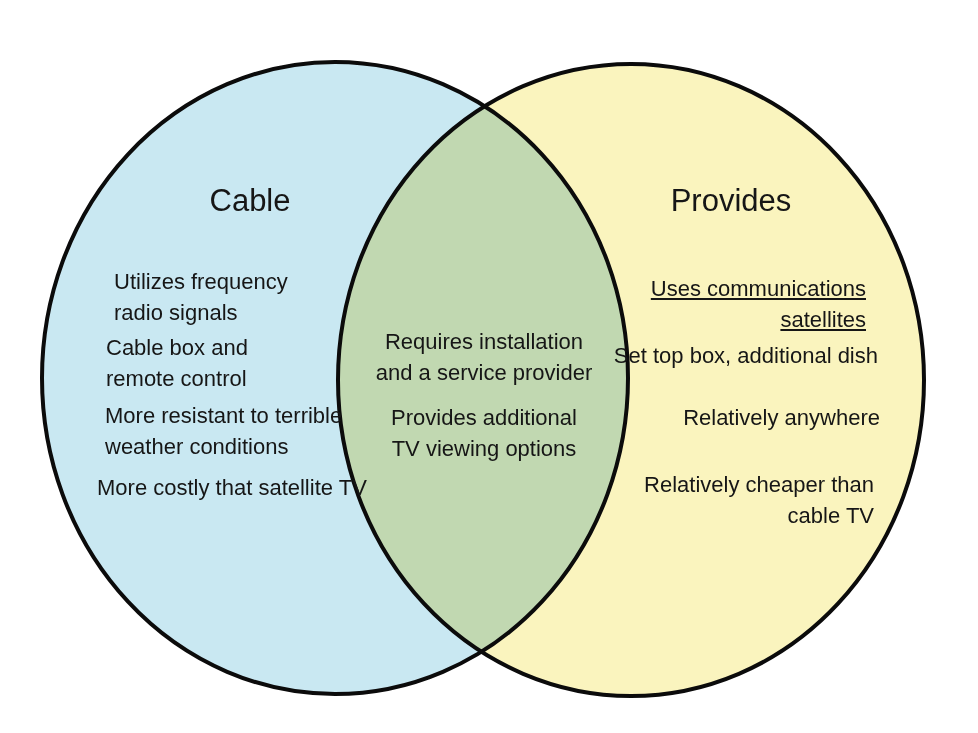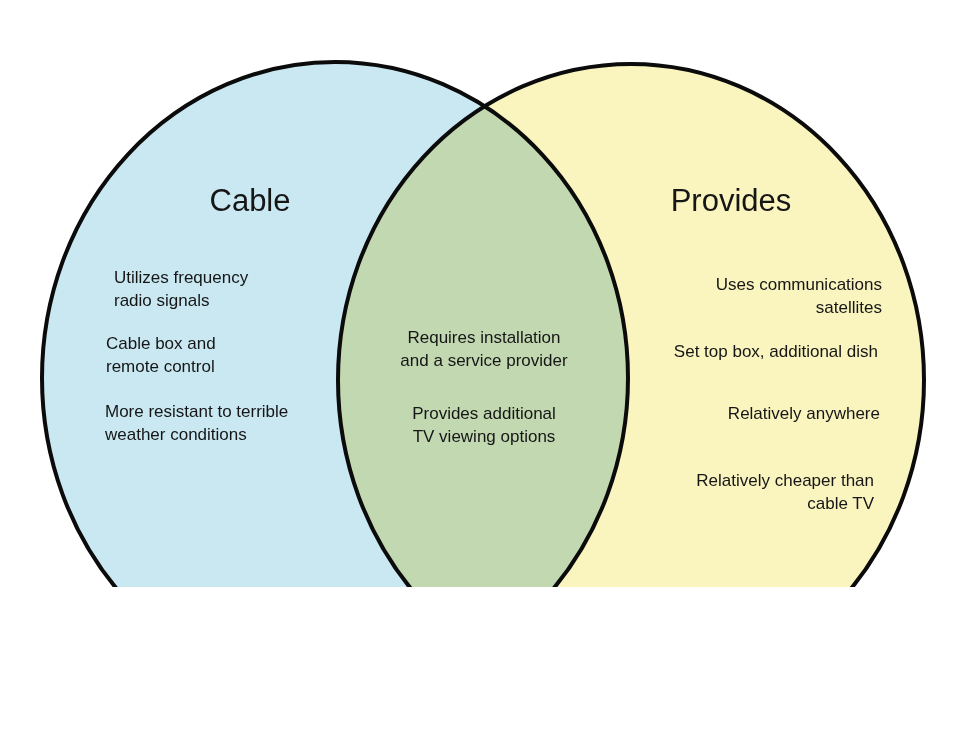--- a/index.html
+++ b/index.html
@@ -4,34 +4,34 @@
 <style>
   html, body {
     margin: 0;
     padding: 0;
     background: #ffffff;
     font-family: "Liberation Sans", sans-serif;
   }
   .canvas {
     position: relative;
     width: 978px;
-    height: 587px;
+    height: 733px;
     background: #ffffff;
     overflow: hidden;
   }
   .venn-svg {
     position: absolute;
     left: 0;
     top: 0;
   }
   .venn-label {
     position: absolute;
     color: #161616;
-    font-size: 17px;
-    line-height: 23px;
+    font-size: 22px;
+    line-height: 31px;
     white-space: pre-line;
   }
   .circle-title {
     position: absolute;
     color: #161616;
     font-size: 31px;
     line-height: 34px;
     transform: translateX(-50%);
     white-space: nowrap;
   }
@@ -68,28 +68,29 @@
 
   <div class="venn-label left-item" style="left:114px; top:266px;">Utilizes frequency
 radio signals</div>
 
   <div class="venn-label left-item" style="left:105px; top:400px;">More resistant to terrible
 weather conditions</div>
 
   <div class="venn-label left-item" style="left:106px; top:332px;">Cable box and
 remote control</div>
 
+  <div class="venn-label left-item" style="left:97px; top:472px;">More costly that satellite TV</div>
 
   <div class="venn-label mid-item" style="left:484px; top:402px;">Provides additional
 TV viewing options</div>
 
   <div class="venn-label mid-item" style="left:484px; top:326px;">Requires installation
 and a service provider</div>
 
-  <div class="venn-label right-item" style="right:96px; top:273px;">Uses communications
+  <div class="venn-label right-item" style="right:112px; top:273px;text-decoration:underline;">Uses communications
 satellites</div>
 
   <div class="venn-label right-item" style="right:100px; top:340px;">Set top box, additional dish</div>
 
   <div class="venn-label right-item" style="right:98px; top:402px;">Relatively anywhere</div>
 
   <div class="venn-label right-item" style="right:104px; top:469px;margin-left:33px;">Relatively cheaper than
 cable TV</div>
 
 </div>

